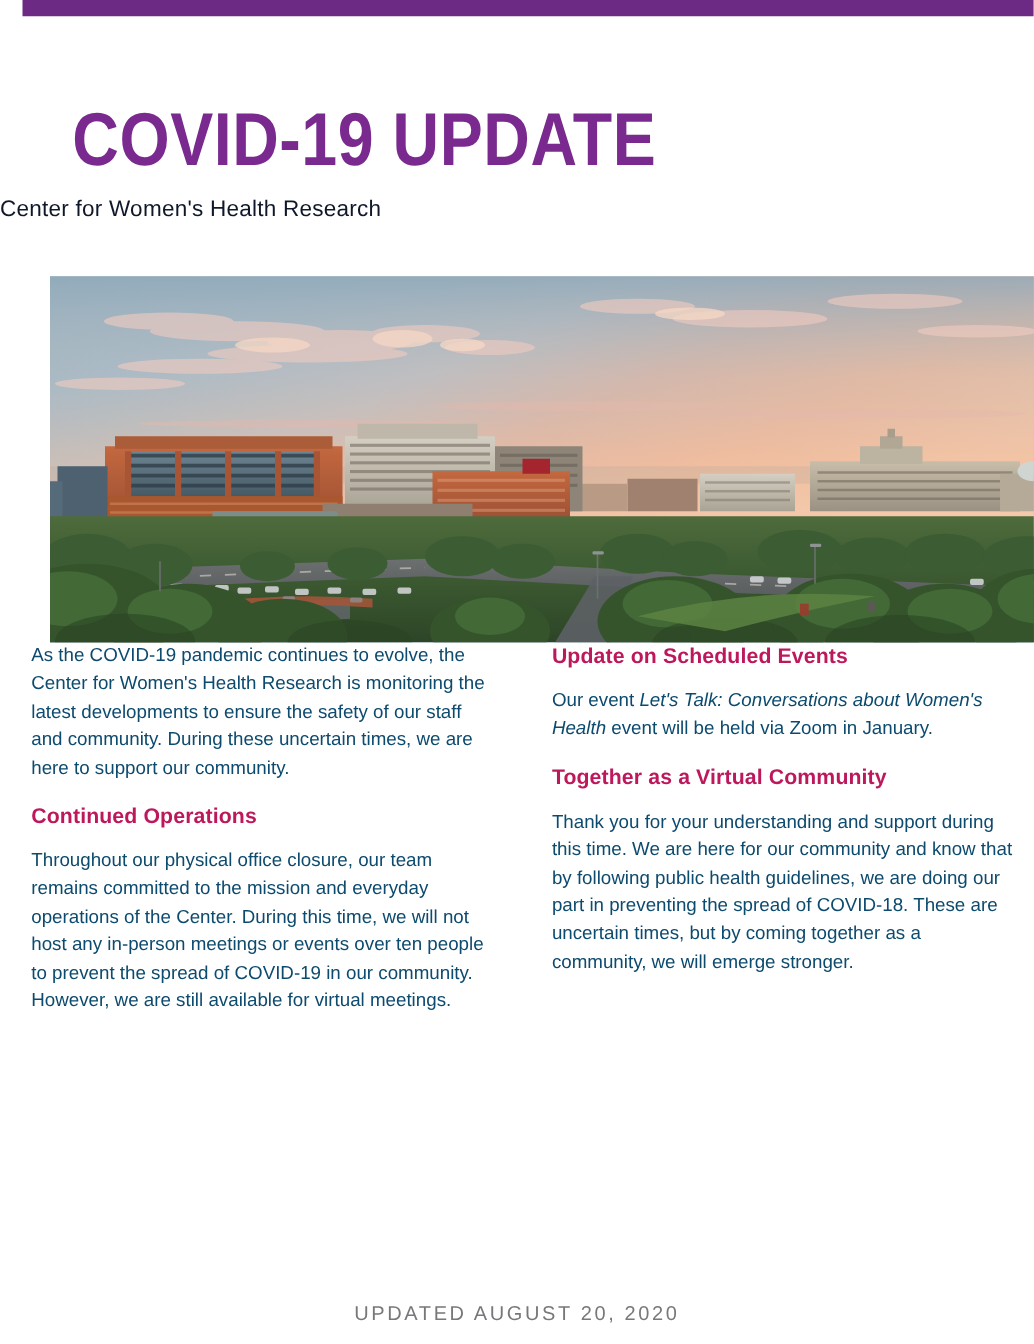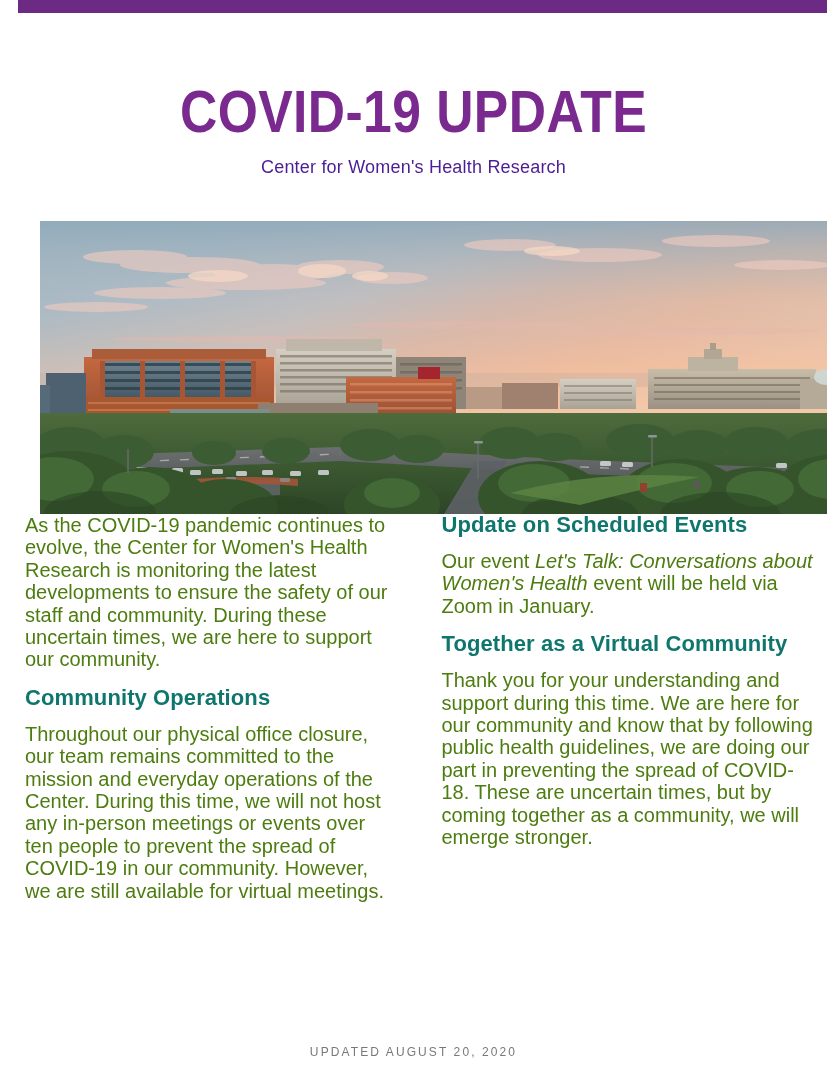--- a/index.html
+++ b/index.html
@@ -26,42 +26,41 @@
     background: #6d2a84;
   }
 
   
   .masthead {
     position: absolute;
     top: 13px;
     left: 0;
     right: 0;
     height: 192px;
-    text-align: center;
   }
   .masthead-title {
     margin: 0;
     padding-top: 68px;
     font-family: "Liberation Sans Narrow", "Liberation Sans", sans-serif;
     font-size: 60px;
     line-height: 62px;
     font-weight: 700;
     letter-spacing: 0.5px;
     color: #7a2a8f;
     transform: scaleX(0.86);
     transform-origin: center center;
     white-space: nowrap;
   }
   .masthead-subtitle {
     margin: 0;
     padding-top: 13px;
     font-size: 18px;
     line-height: 22px;
     font-weight: 400;
-    color: #4c1d95;
+    color: #0f172a;
     letter-spacing: 0.2px;
   }
 
   
   .hero {
     position: absolute;
     top: 205px;
     left: 0;
     width: 825px;
     height: 293px;
@@ -89,51 +88,51 @@
   }
   .col {
     flex: 1 1 0;
     min-width: 0;
   }
   .col-left { max-width: 374px; }
   .col-right { max-width: 374px; }
 
   .body-text {
     margin: 0 0 16px 0;
-    font-size: 20px;
+    font-size: 15px;
     line-height: 22.4px;
-    color: #4d7c0f;
+    color: #0c4a6e;
     font-weight: 400;
   }
   .body-text:last-child { margin-bottom: 0; }
   .body-text em {
     font-style: italic;
   }
 
   .section-heading {
     margin: 13px 0 14px 0;
-    font-size: 22px;
+    font-size: 17px;
     line-height: 22px;
     font-weight: 700;
-    color: #0f766e;
+    color: #be185d;
     letter-spacing: 0.1px;
   }
   .section-heading.first { margin-top: 0; }
 
   
   .footer {
     position: absolute;
     left: 0;
     right: 0;
     top: 1044px;
     text-align: center;
   }
   .footer-text {
     margin: 0;
-    font-size: 12px;
+    font-size: 16px;
     line-height: 16px;
     letter-spacing: 2.1px;
     color: #77787b;
     font-weight: 400;
     text-transform: uppercase;
   }
 </style>
 </head>
 <body>
 
@@ -402,21 +401,21 @@
     <rect x="600" y="262" width="7" height="9" fill="#9a3b2e" opacity="0.9"></rect>
     <rect x="654" y="260" width="6" height="8" fill="#5c5a55" opacity="0.9"></rect>
   </svg>
 </figure>
 
 <main class="content">
 
   <div class="col col-left">
     <p class="body-text">As the COVID-19 pandemic continues to evolve, the Center for Women's Health Research is monitoring the latest developments to ensure the safety of our staff and community. During these uncertain times, we are here to support our community.</p>
 
-    <h2 class="section-heading">Community Operations</h2>
+    <h2 class="section-heading">Continued Operations</h2>
 
 
     <p class="body-text">Throughout our physical office closure, our team remains committed to the mission and everyday operations of the Center. During this time, we will not host any in-person meetings or events over ten people to prevent the spread of COVID-19 in our community. However, we are still available for virtual meetings.</p>
   </div>
 
   <div class="col col-right">
     <h2 class="section-heading first">Update on Scheduled Events</h2>
 
 
     <p class="body-text"><span>Our event </span><em>Let's Talk: Conversations about Women's Health</em><span> event will be held via Zoom in January.</span></p>

